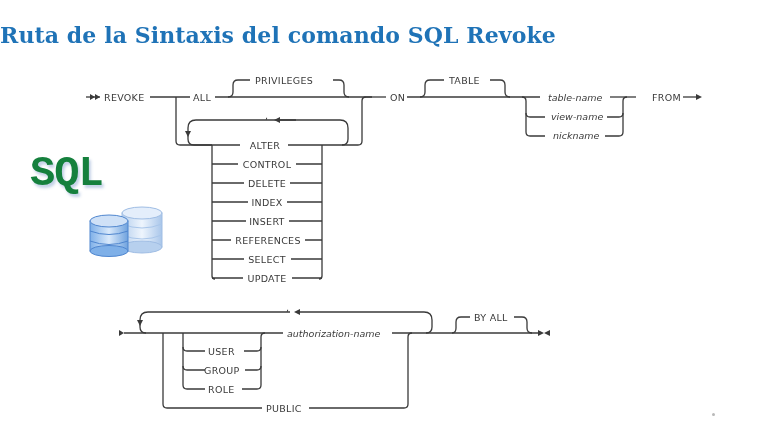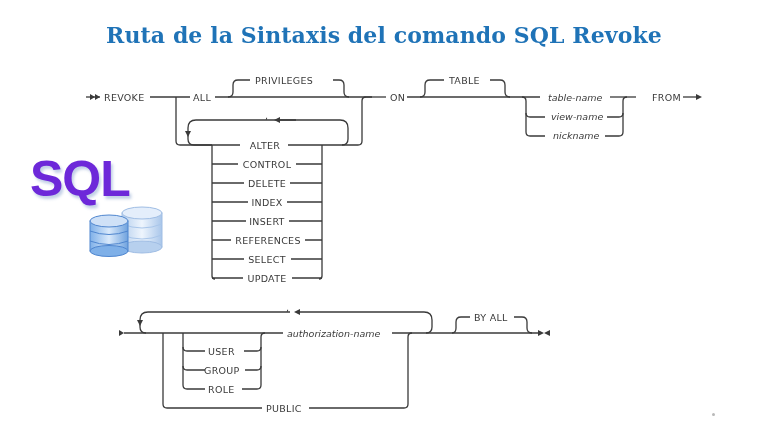--- a/index.html
+++ b/index.html
@@ -1,25 +1,25 @@
 <!DOCTYPE html>
 <html><head>
   <meta charset="utf-8">
   <style>
     html, body { margin: 0; padding: 0; background: #ffffff; }
     body { width: 768px; height: 432px; position: relative; overflow: hidden; font-family: "DejaVu Sans", sans-serif; }
     .title {
-      position: absolute; left: 0; top: 22px; width: 768px; text-align: center;
+      position: absolute; left: 0; top: 22px; width: 768px; text-align: left;
       font-family: "DejaVu Serif", serif; font-weight: bold; font-size: 22px; color: #1f73b7;
       letter-spacing: 0.1px;
     }
     .sql-logo {
       position: absolute; left: 30px; top: 150px;
-      font-family: Liberation Sans, sans-serif; font-weight: bold; font-size: 50px;
-      color: #6d28d9; letter-spacing: -1px;
+      font-family: Liberation Mono, monospace; font-weight: bold; font-size: 42px;
+      color: #15803d; letter-spacing: -1px;
       text-shadow: 2px 3px 3px rgba(120,150,200,0.45);
     }
     .db-icon { position: absolute; left: 88px; top: 205px; }
     svg.diagram { position: absolute; left: 0; top: 0; }
     .kw { font-family: "DejaVu Sans", sans-serif; font-size: 9.5px; fill: #3a3a3a; letter-spacing: 0.3px; }
     .var { font-family: "DejaVu Sans", sans-serif; font-size: 9.5px; fill: #3a3a3a; font-style: italic; }
     .line { stroke: #3a3a3a; stroke-width: 1.3; fill: none; }
     .dot-mark { position: absolute; left: 712px; top: 413px; width: 3px; height: 3px; border-radius: 50%; background: #b9b9b9; }
   </style>
 </head>

